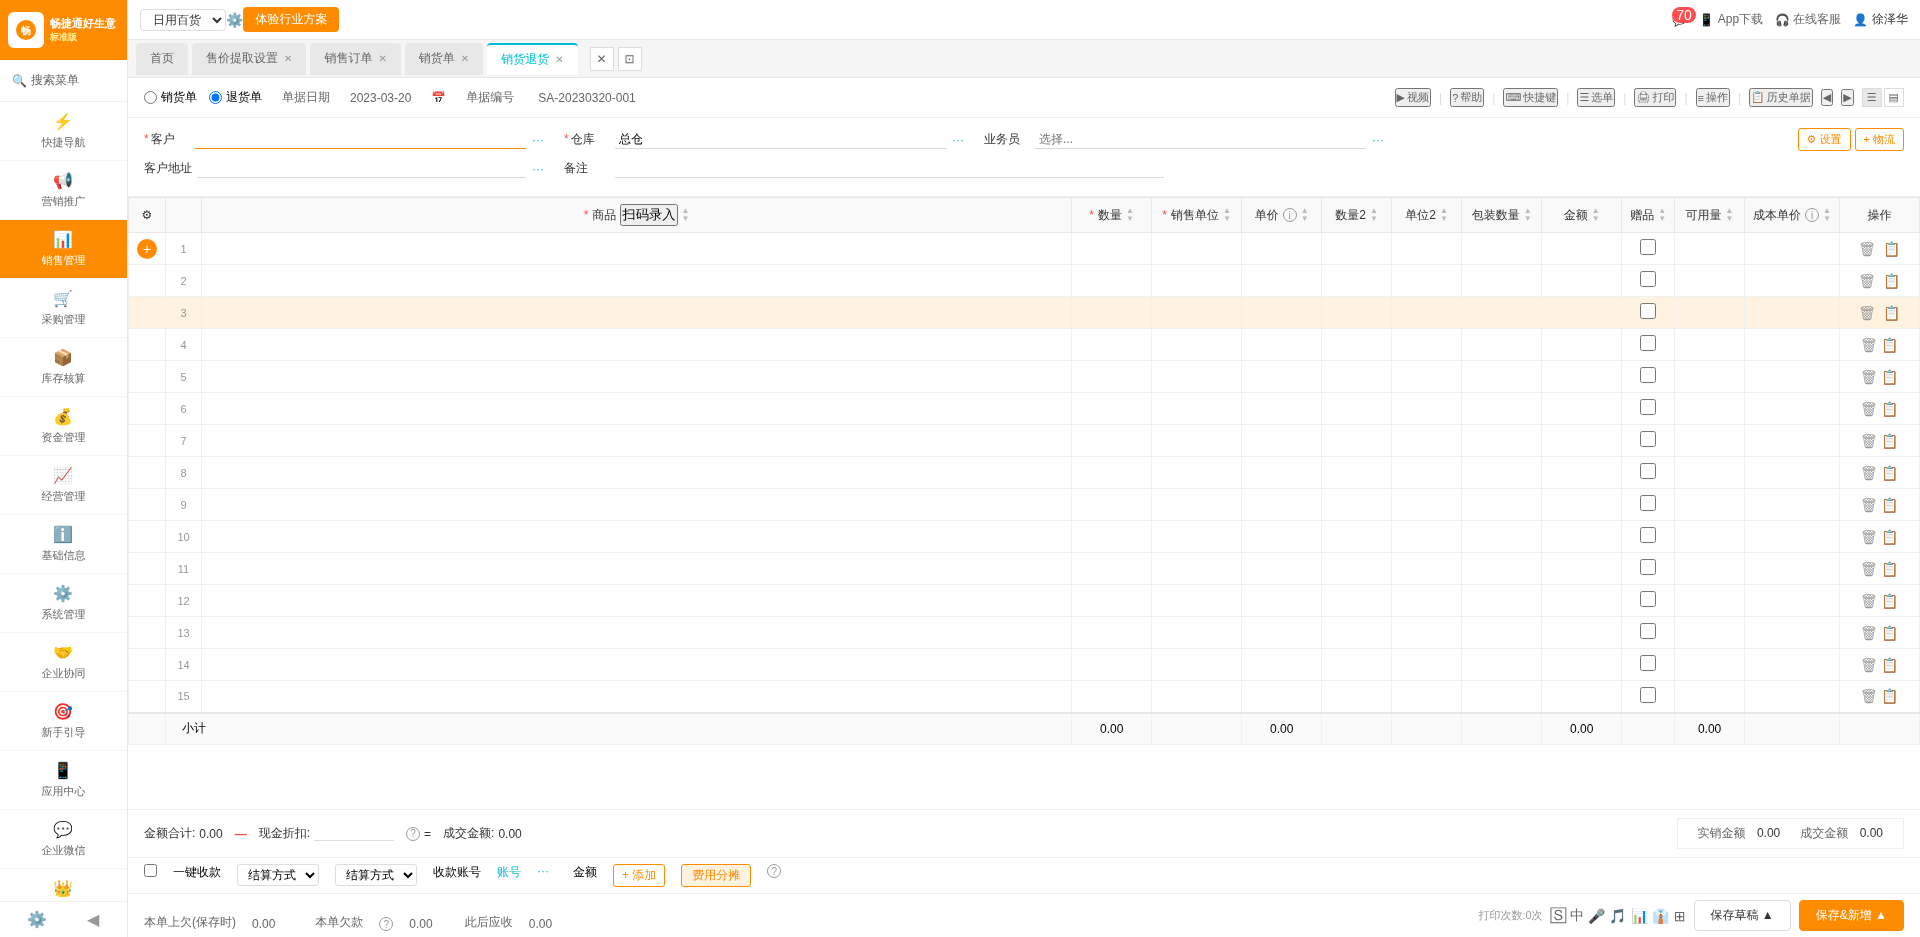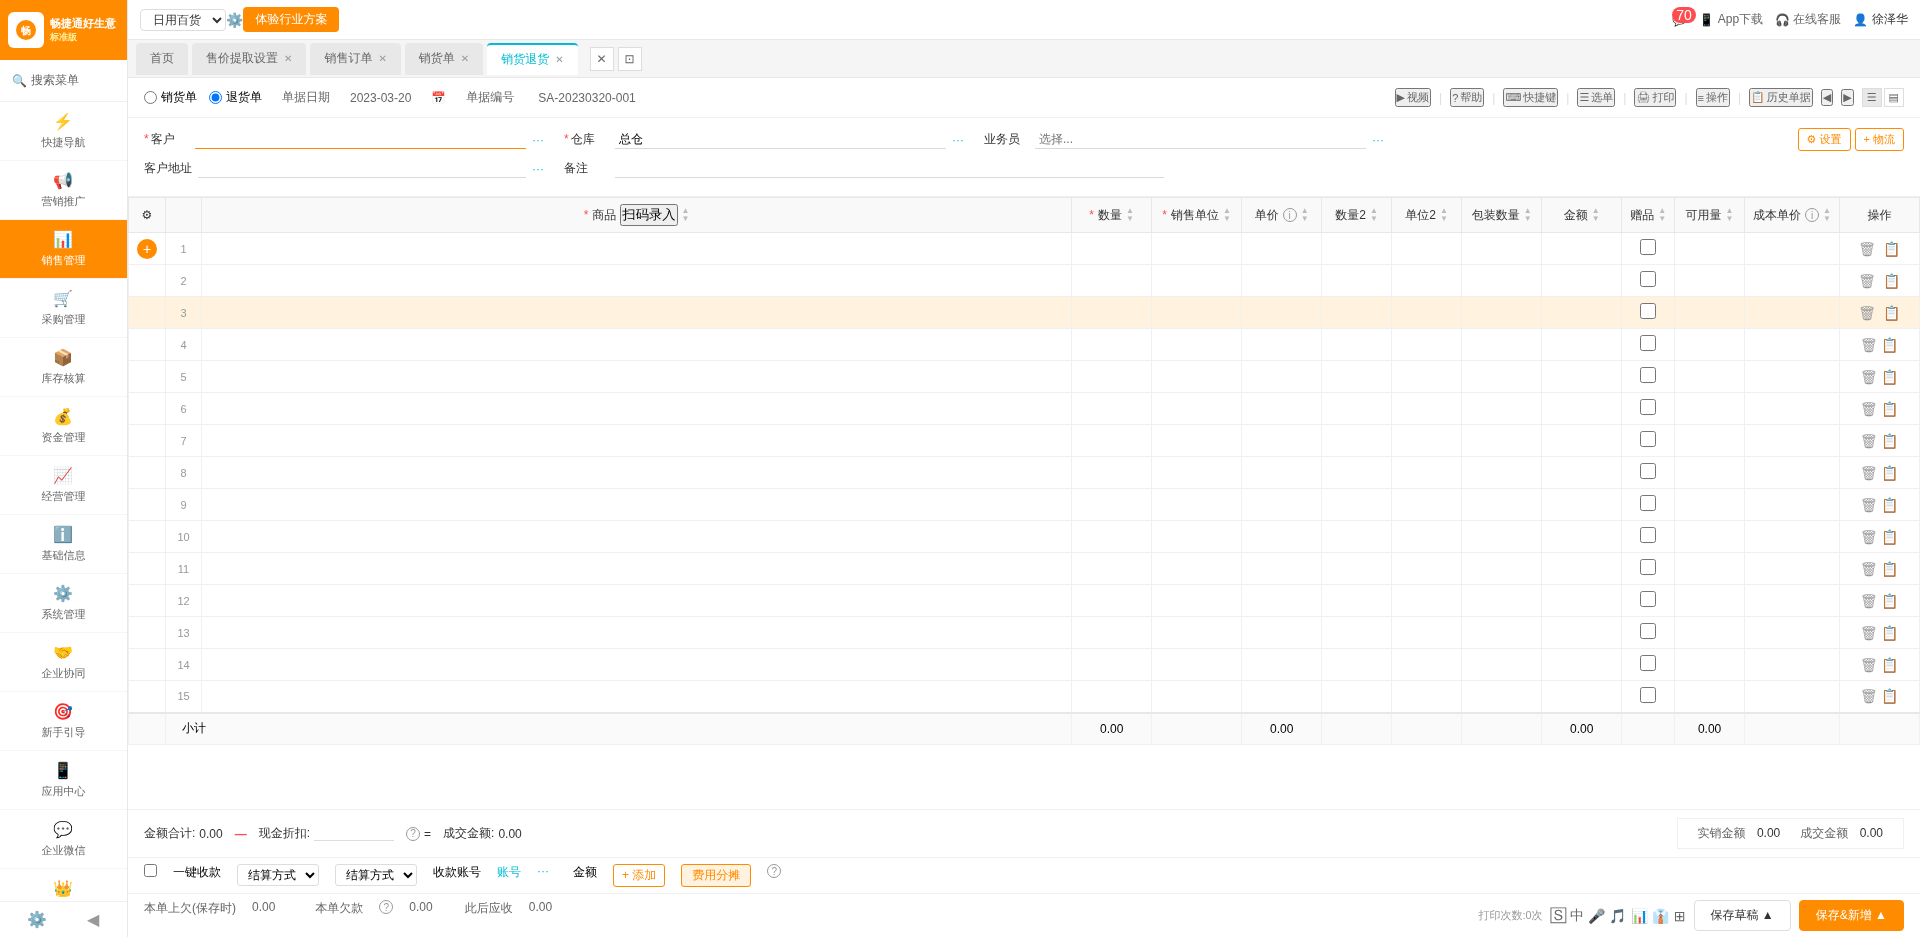--- a/index.html
+++ b/index.html
@@ -353,21 +353,21 @@
       cursor: pointer;
       font-size: 12px;
     }
     .payment-row .dots-link { color: #00bcd4; cursor: pointer; }
 
     
     .status-bar {
       padding: 6px 16px;
       border-top: 1px solid #f0f0f0;
       display: flex;
-      align-items: flex-start;
+      align-items: flex-end;
       gap: 16px;
       font-size: 12px;
       color: #666;
       flex-shrink: 0;
       background: white;
     }
     .status-bar .right { margin-left: auto; display: flex; align-items: center; gap: 8px; }
     .save-draft-btn {
       background: white;
       border: 1px solid #ddd;

